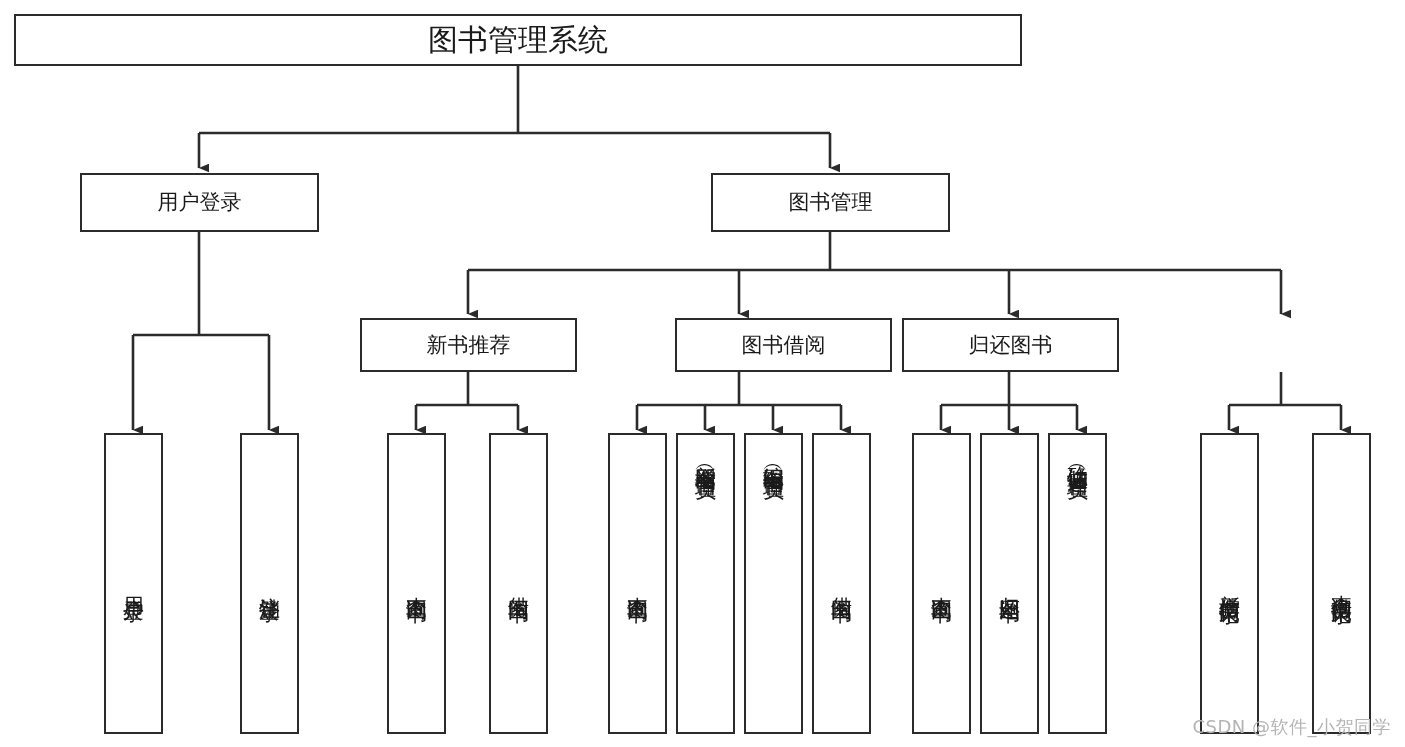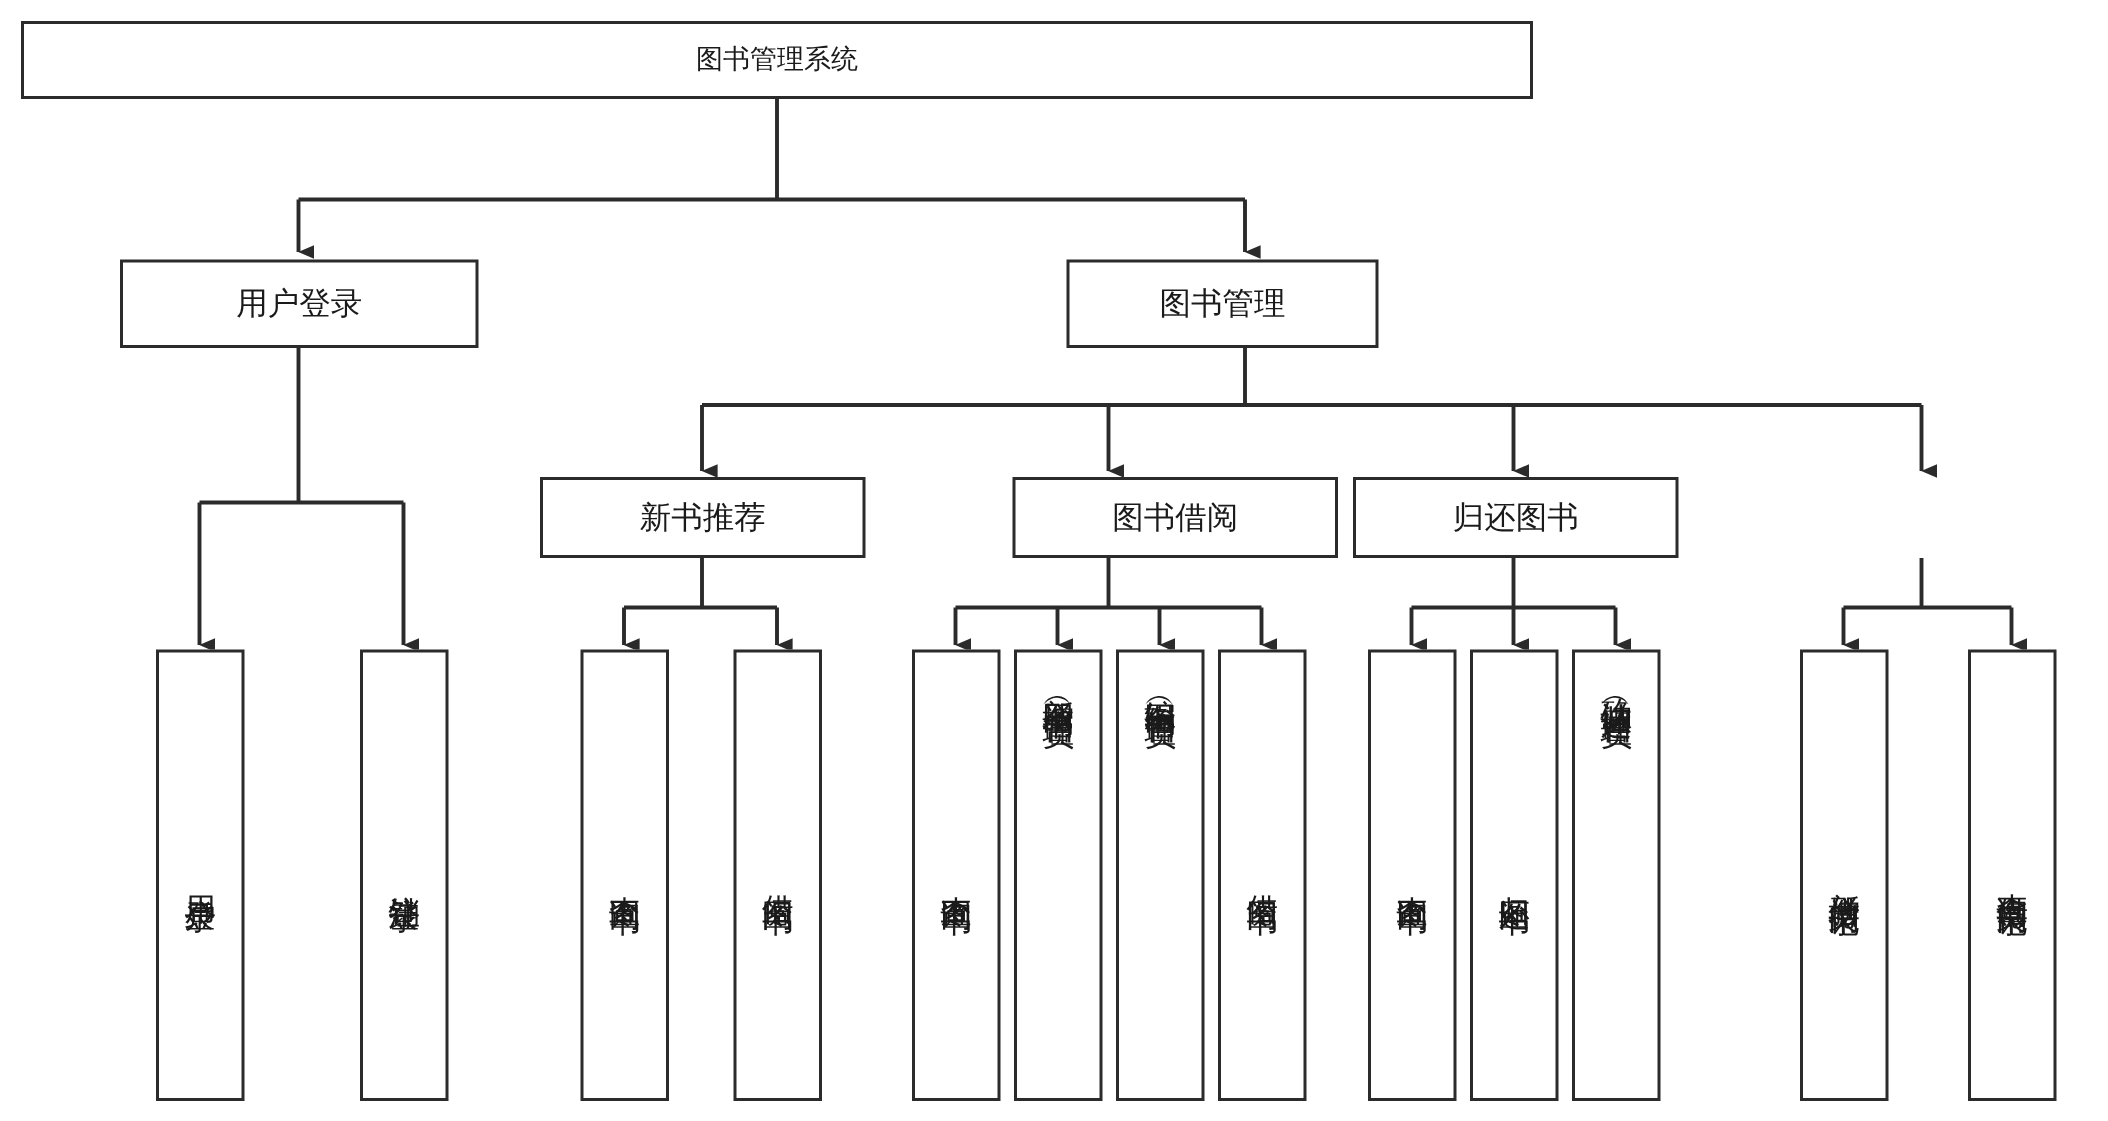--- a/index.html
+++ b/index.html
@@ -35,21 +35,21 @@
     align-items: center;
     justify-content: center;
   }
   .node-label {
     font-family: "DejaVu Sans", "Liberation Sans", sans-serif;
     color: #1a1a1a;
     line-height: 1.18;
     text-align: center;
     white-space: nowrap;
   }
-  .level-root .node-label { font-size: 18px; text-align: center; }
+  .level-root .node-label { font-size: 30px; text-align: center; }
   .level-2 .node-label { font-size: 21px; }
   .level-3 .node-label { font-size: 21px; }
   .leaf .node-label {
     font-size: 21px;
     writing-mode: vertical-rl;
     text-orientation: upright;
     letter-spacing: 2px;
     line-height: 1.05;
   }
   .leaf {
@@ -128,21 +128,21 @@
   </svg>
 
   <div class="node-box level-root" style="left:14px; top:14px; width:1008px; height:52px;">
     <span class="node-label">图书管理系统</span>
   </div>
 
   <div class="node-box level-2" style="left:80px; top:173px; width:239px; height:59px;">
     <span class="node-label">用户登录</span>
   </div>
 
-  <div class="node-box level-2" style="left:711px; top:173px; width:208px; height:59px;">
+  <div class="node-box level-2" style="left:711px; top:173px; width:239px; height:59px;">
     <span class="node-label">图书管理</span>
   </div>
 
   <div class="node-box level-3" style="left:360px; top:318px; width:217px; height:54px;">
     <span class="node-label">新书推荐</span>
   </div>
 
   <div class="node-box level-3" style="left:632px; top:318px; width:217px; height:54px;margin-left:43px;">
     <span class="node-label">图书借阅</span>
   </div>
@@ -197,14 +197,15 @@
   </div>
 
   <div class="node-box leaf center-v" style="left:1200px; top:433px; width:59px; height:301px;">
     <span class="node-label">新增借阅记录</span>
   </div>
 
   <div class="node-box leaf center-v" style="left:1312px; top:433px; width:59px; height:301px;">
     <span class="node-label">查询借阅记录</span>
   </div>
 
+  <div id="watermark">CSDN @软件_小贺同学</div>
 
 </div>
 
 </body></html>

